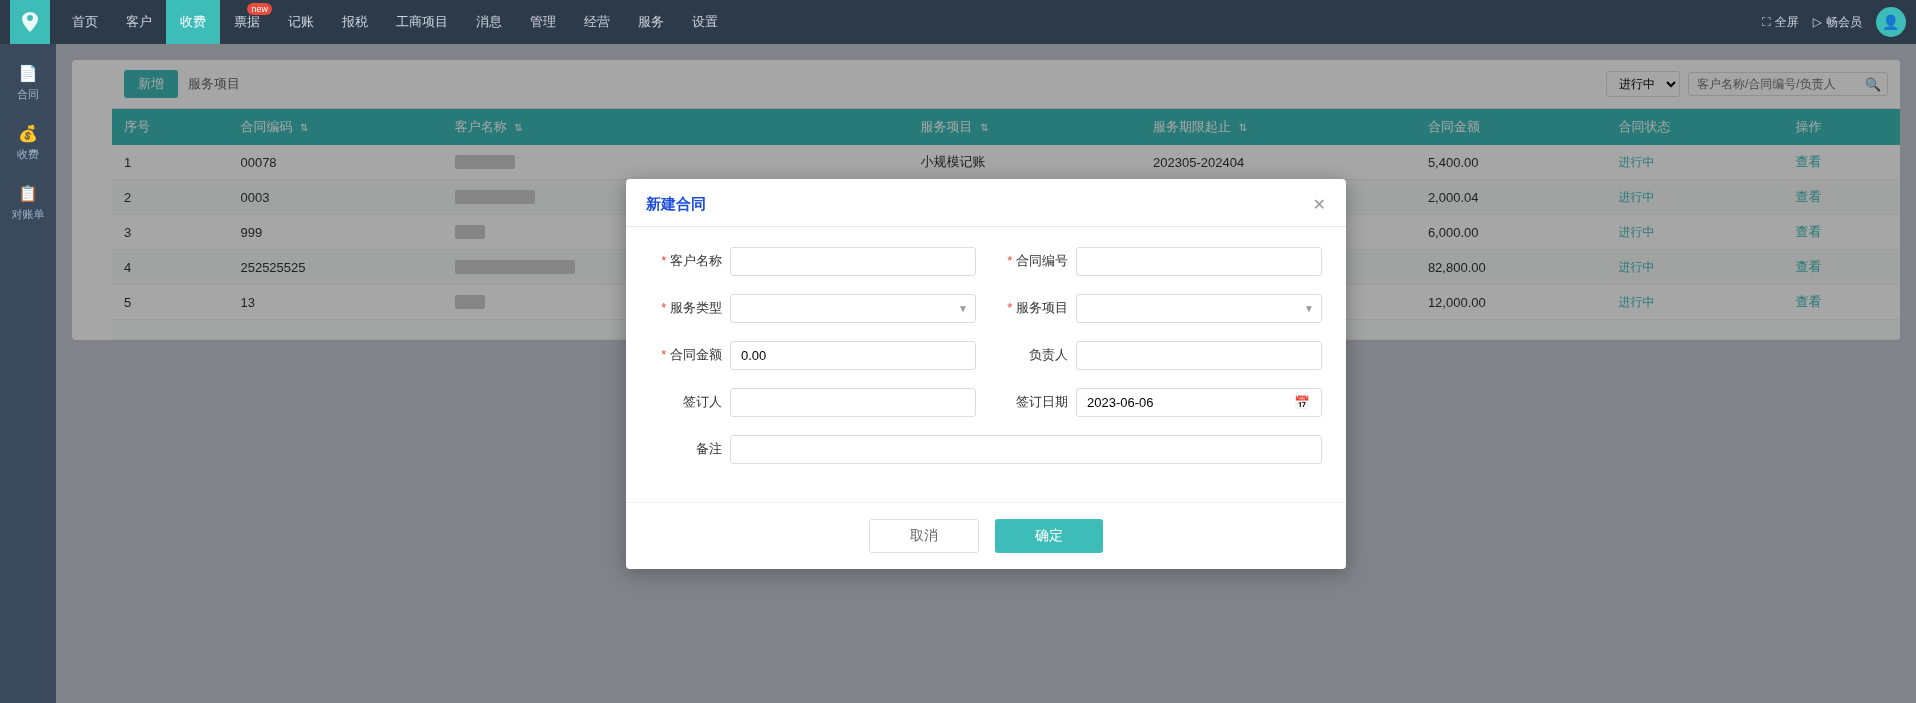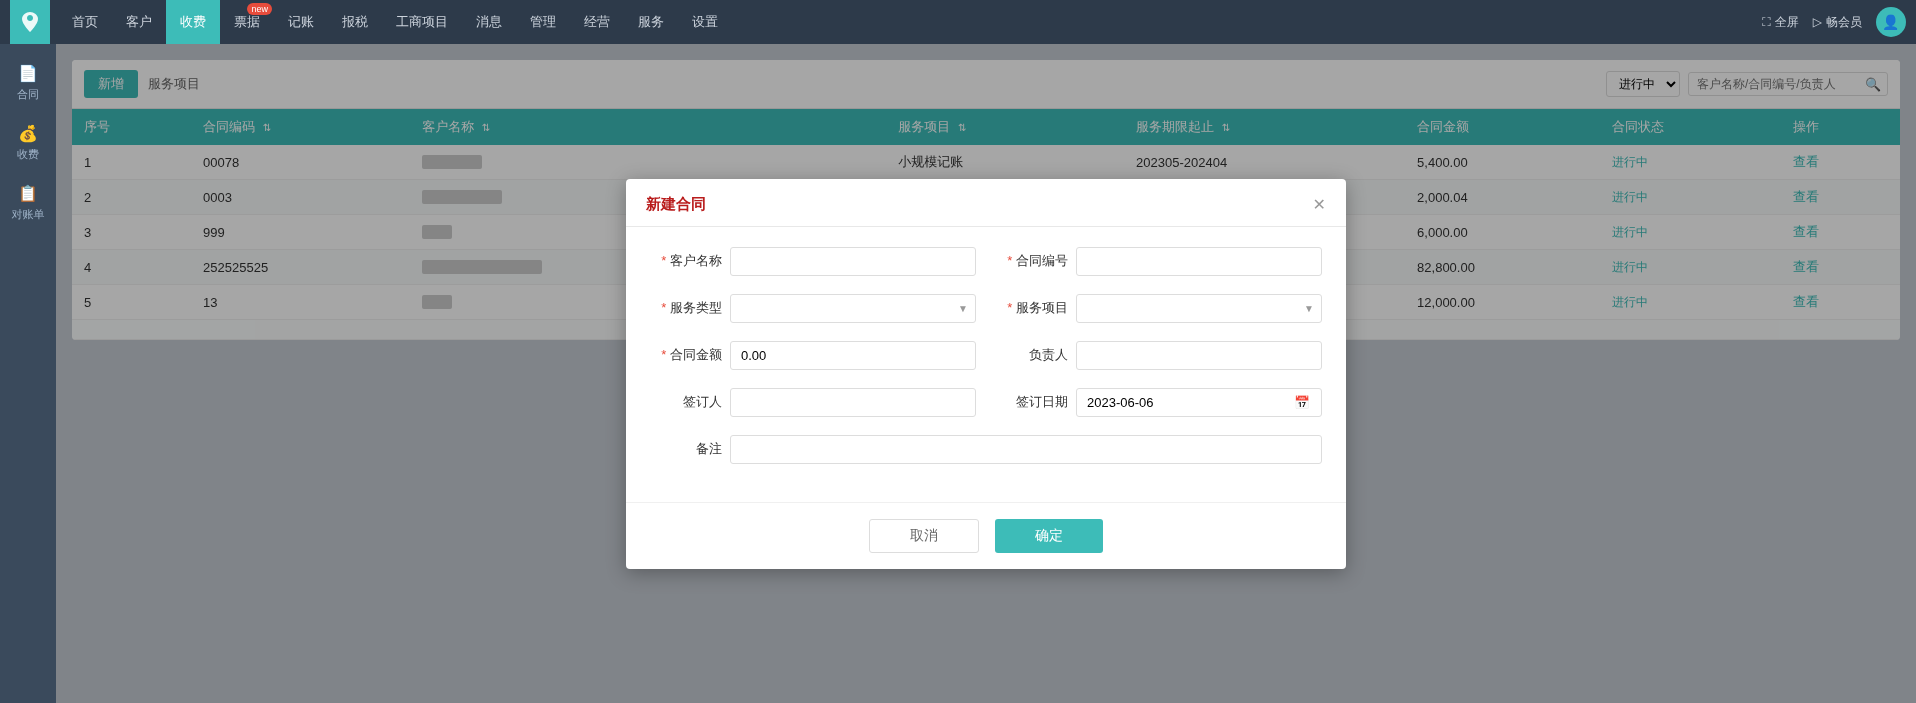--- a/index.html
+++ b/index.html
@@ -102,20 +102,21 @@
       background: #c5cbd3;
       padding: 16px;
       position: relative;
     }
 
     
     .contract-panel {
       background: #fff;
       border-radius: 4px;
       overflow: hidden;
+      padding-left: 40px;
     }
 
     
     .toolbar {
       display: flex;
       align-items: center;
       padding: 10px 12px;
       gap: 10px;
       background: #fff;
       border-bottom: 1px solid #e8e8e8;
@@ -235,21 +236,21 @@
     .modal-header {
       padding: 16px 20px 12px;
       border-bottom: 1px solid #e8e8e8;
       display: flex;
       align-items: center;
       justify-content: space-between;
     }
     .modal-title {
       font-size: 15px;
       font-weight: bold;
-      color: #b91c1c;
+      color: #1d4ed8;
     }
     .modal-close {
       cursor: pointer;
       color: #999;
       font-size: 16px;
     }
     .modal-body {
       padding: 20px 24px;
     }
     .form-row {

